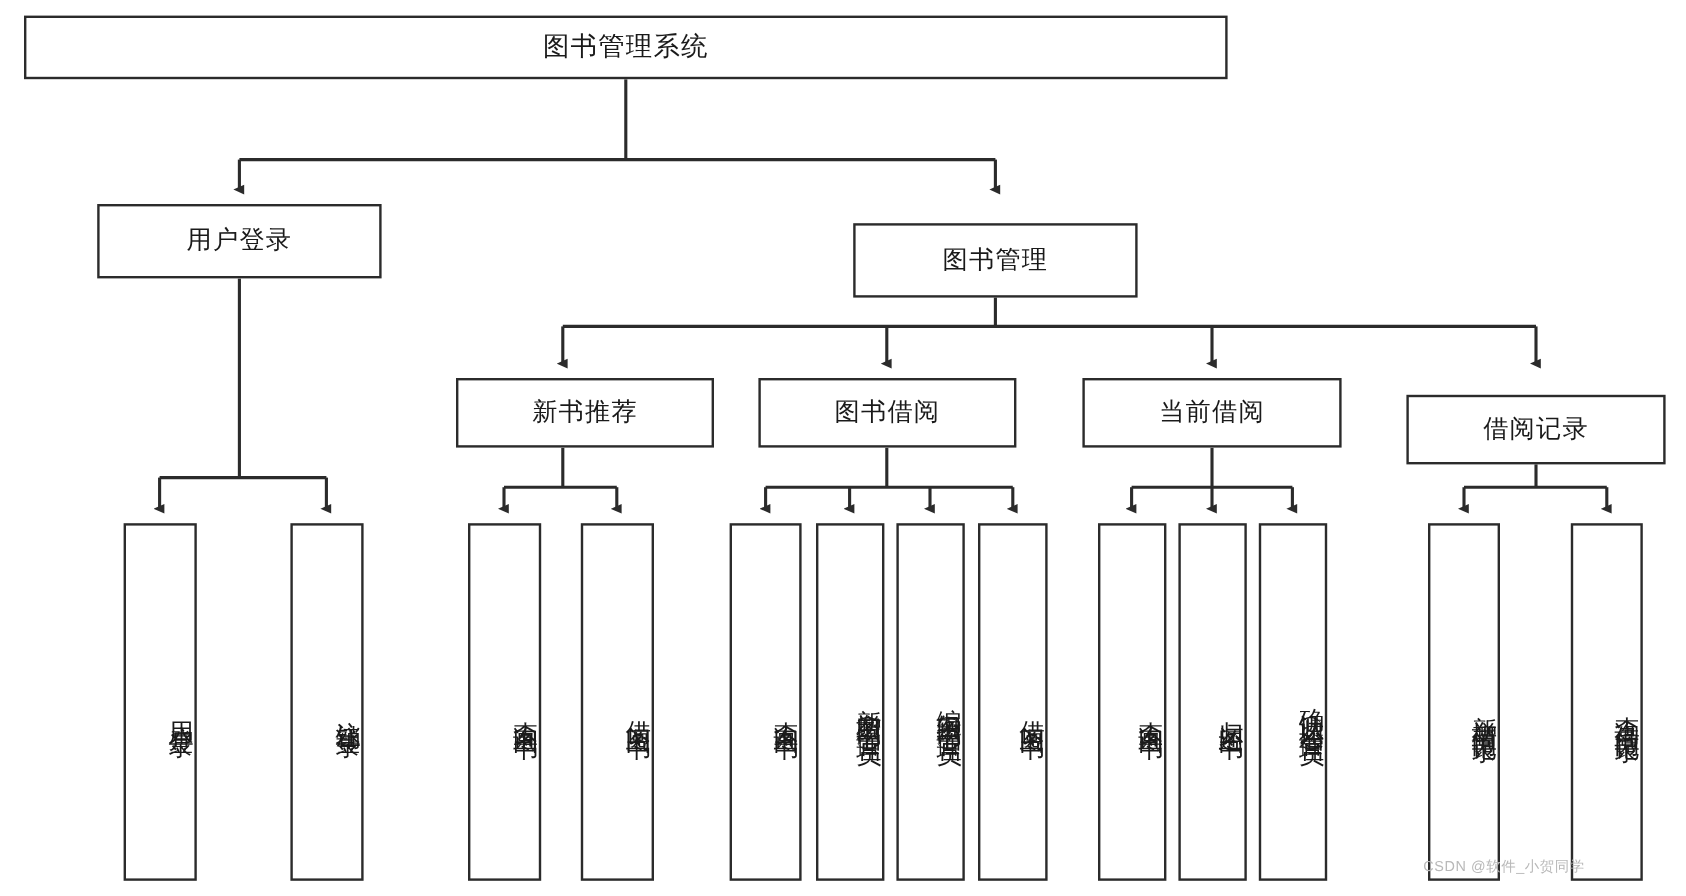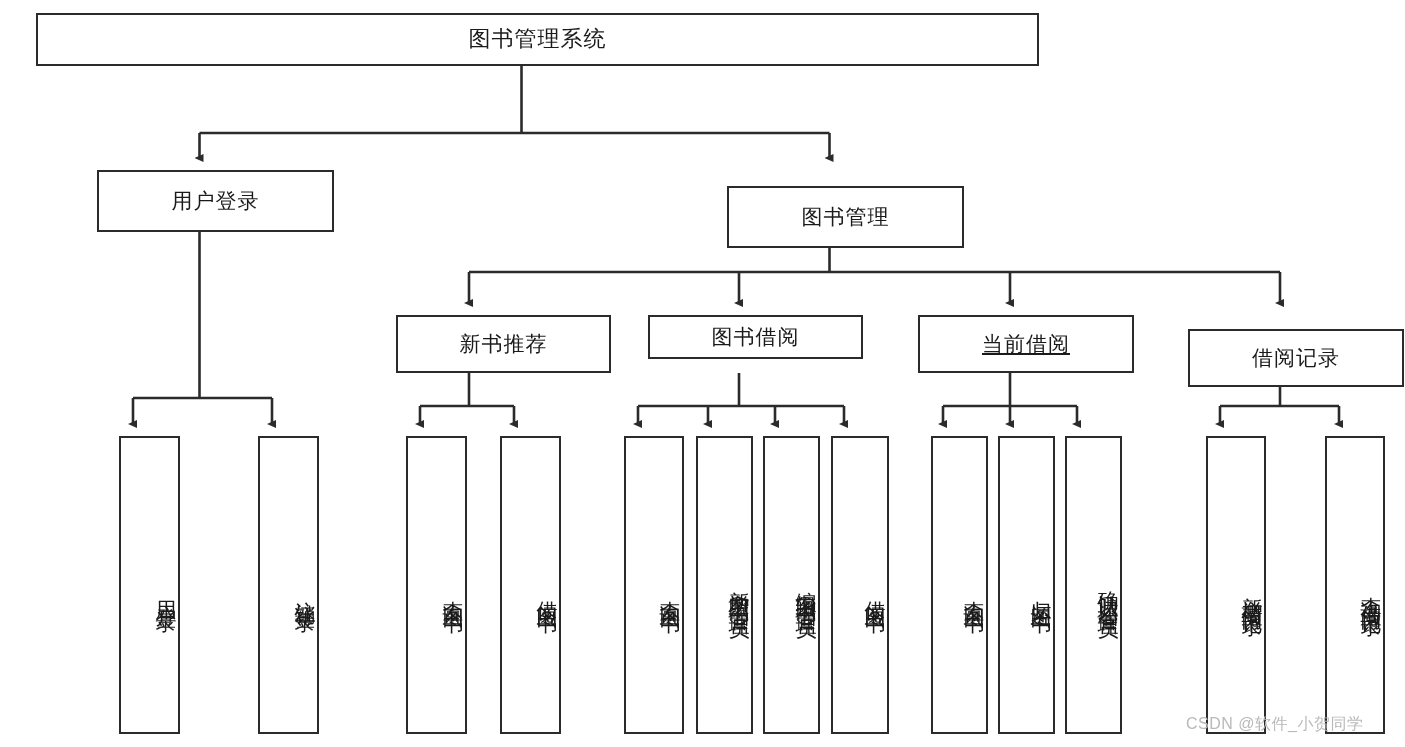--- a/index.html
+++ b/index.html
@@ -27,21 +27,20 @@
   }
   .node {
     position: absolute;
     box-sizing: border-box;
     background: #ffffff;
     border: 2px solid #2b2b2b;
     display: flex;
     align-items: center;
     justify-content: center;
     color: #1a1a1a;
-    margin-left: 16px;
   }
   .node.h {
     font-size: 21px;
     letter-spacing: 1px;
     line-height: 1.2;
   }
   .node.h.root {
     font-size: 22px;
   }
   .node.v {
@@ -52,21 +51,21 @@
     line-height: 1.1;
     padding-top: 14px;
     align-items: flex-start;
     justify-content: center;
     white-space: nowrap;
   }
   .watermark {
     position: absolute;
     left: 1186px;
     top: 714px;
-    font-size: 16px;
+    font-size: 12px;
     color: #b9b9b9;
     white-space: nowrap;
     letter-spacing: 0.5px;
   }
 </style>
 </head>
 <body>
 
 <div id="canvas">
 
@@ -119,22 +118,22 @@
       <path d="M1339,406 L1339,424" marker-end="url(#arrow)"></path>
     </g>
   </svg>
 
   <div class="node h root" style="left: 20px; top: 13px; width: 1003px; height: 53px;">图书管理系统</div>
 
   <div class="node h" style="left: 81px; top: 170px; width: 237px; height: 62px;">用户登录</div>
   <div class="node h" style="left: 711px; top: 186px; width: 237px; height: 62px;">图书管理</div>
 
   <div class="node h" style="left: 380px; top: 315px; width: 215px; height: 58px;">新书推荐</div>
-  <div class="node h" style="left: 632px; top: 315px; width: 215px; height: 44px;">图书借阅</div>
-  <div class="node h" style="left: 902px; top: 315px; width: 216px; height: 58px; text-decoration: underline;">当前借阅</div>
+  <div class="node h" style="left: 632px; top: 315px; width: 215px; height: 58px;">图书借阅</div>
+  <div class="node h" style="left: 902px; top: 315px; width: 216px; height: 58px;">当前借阅</div>
   <div class="node h" style="left: 1172px; top: 329px; width: 216px; height: 58px;">借阅记录</div>
 
   <div class="node v" style="left: 103px; top: 436px; width: 61px; height: 298px;">用户登录</div>
   <div class="node v" style="left: 242px; top: 436px; width: 61px; height: 298px;">注销登录</div>
   <div class="node v" style="left: 390px; top: 436px; width: 61px; height: 298px;">查询图书</div>
   <div class="node v" style="left: 484px; top: 436px; width: 61px; height: 298px;">借阅图书</div>
   <div class="node v" style="left: 608px; top: 436px; width: 60px; height: 298px;">查询图书</div>
   <div class="node v" style="left: 680px; top: 436px; width: 57px; height: 298px;">新增图书（管理员）</div>
   <div class="node v" style="left: 747px; top: 436px; width: 57px; height: 298px;">编辑图书（管理员）</div>
   <div class="node v" style="left: 815px; top: 436px; width: 58px; height: 298px;">借阅图书</div>

